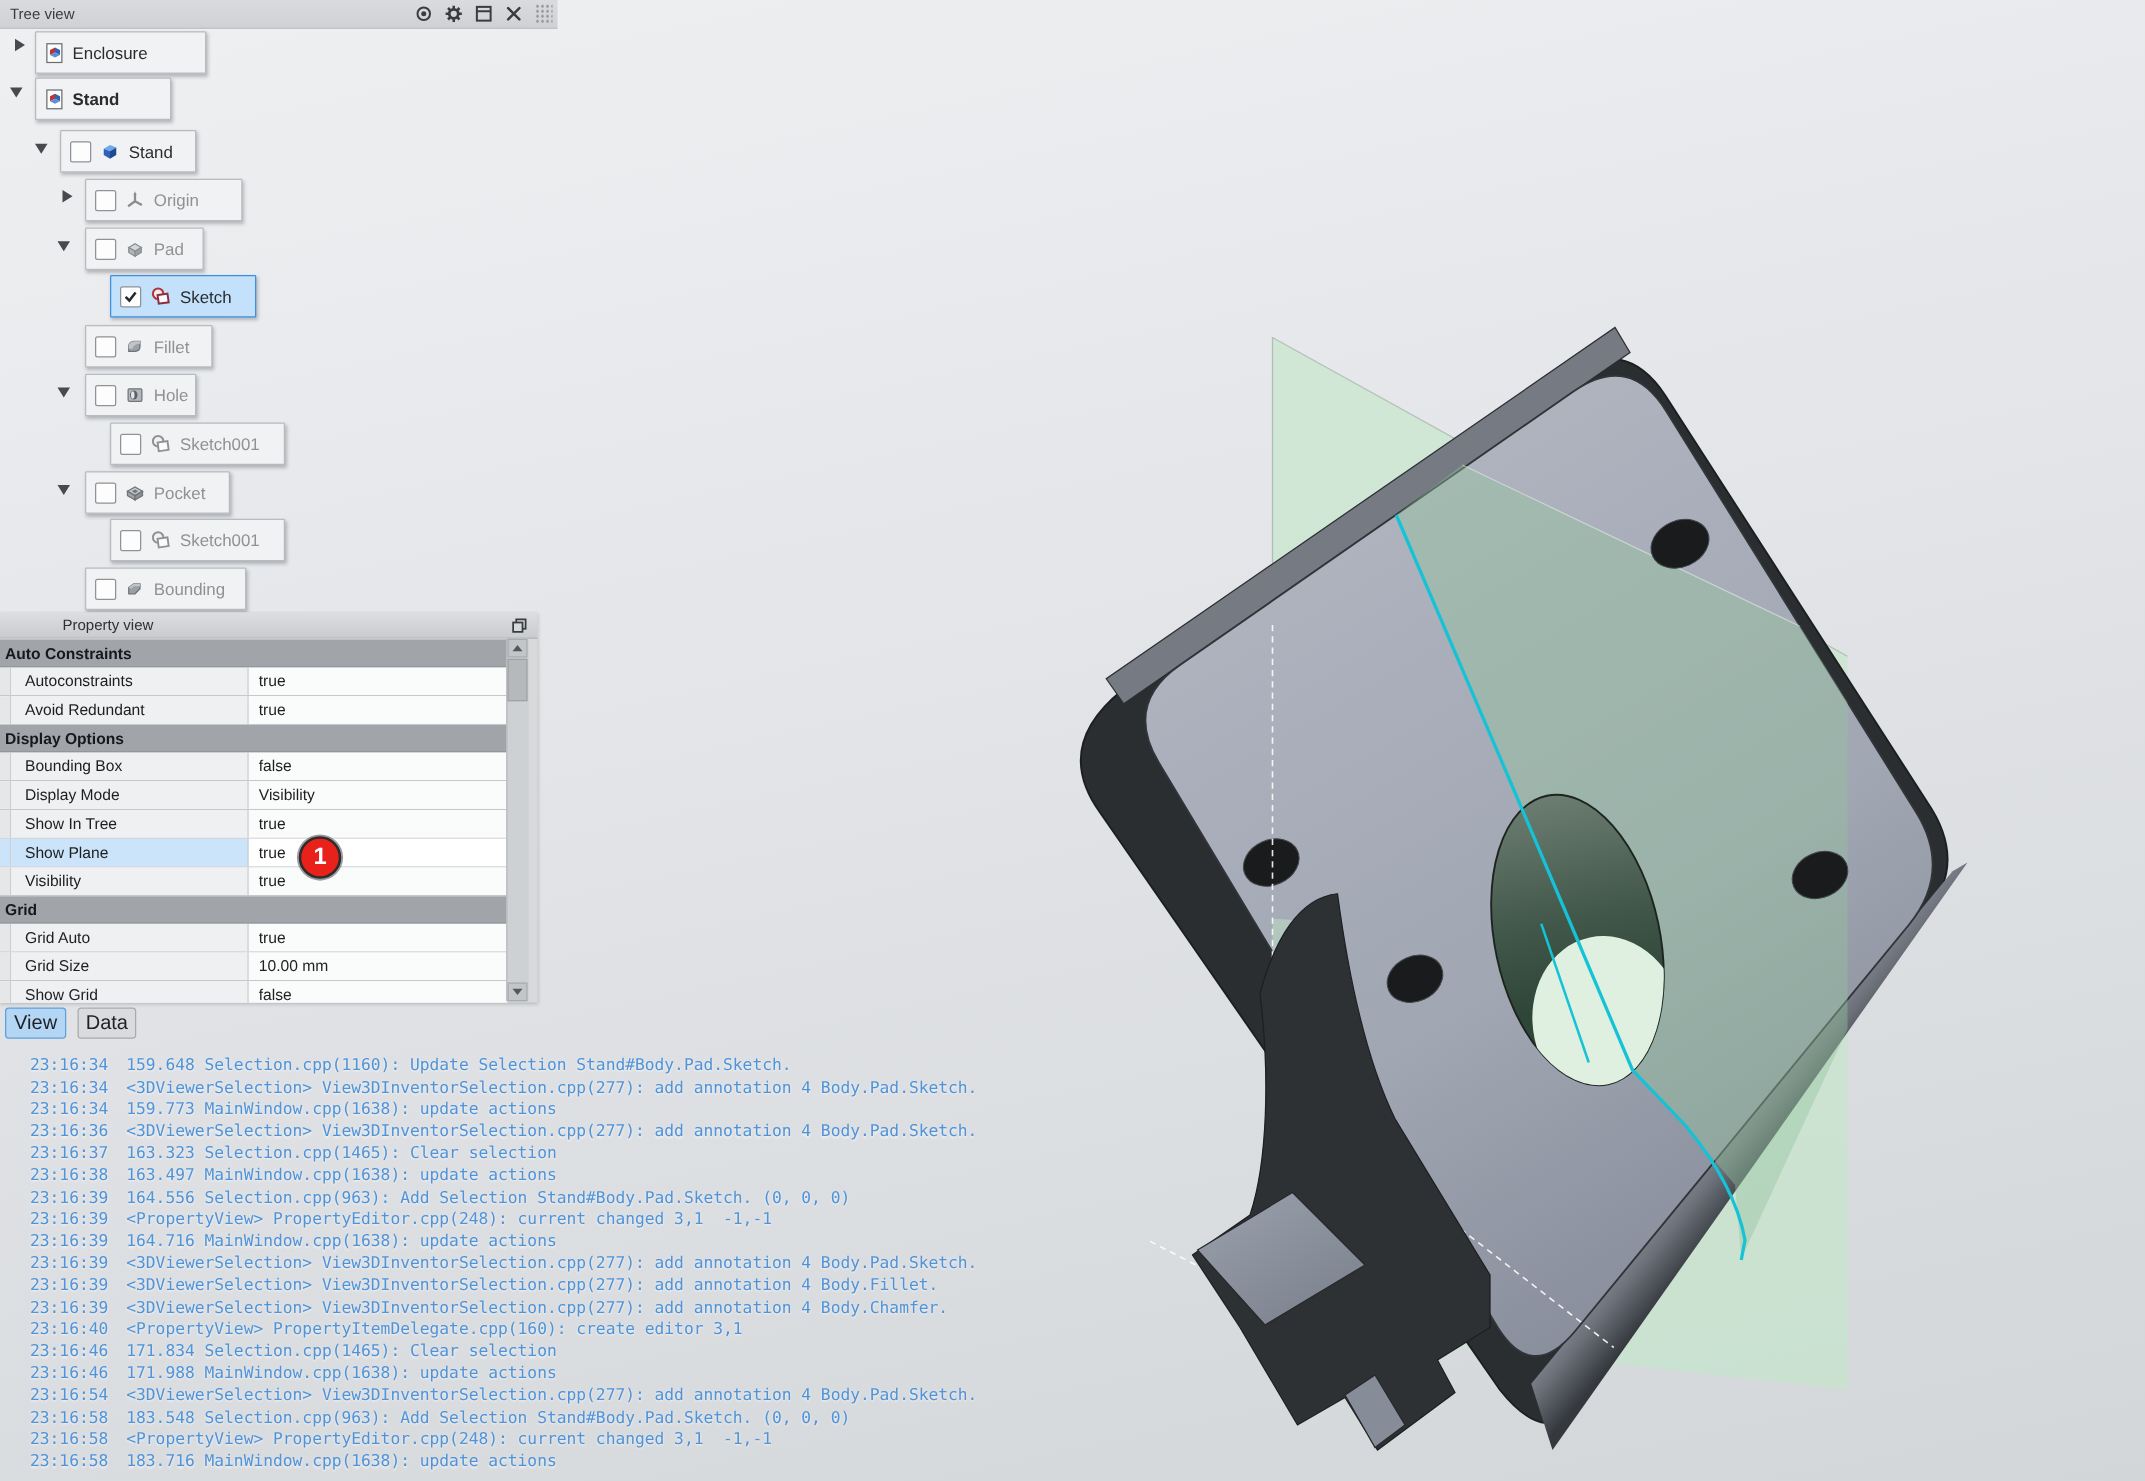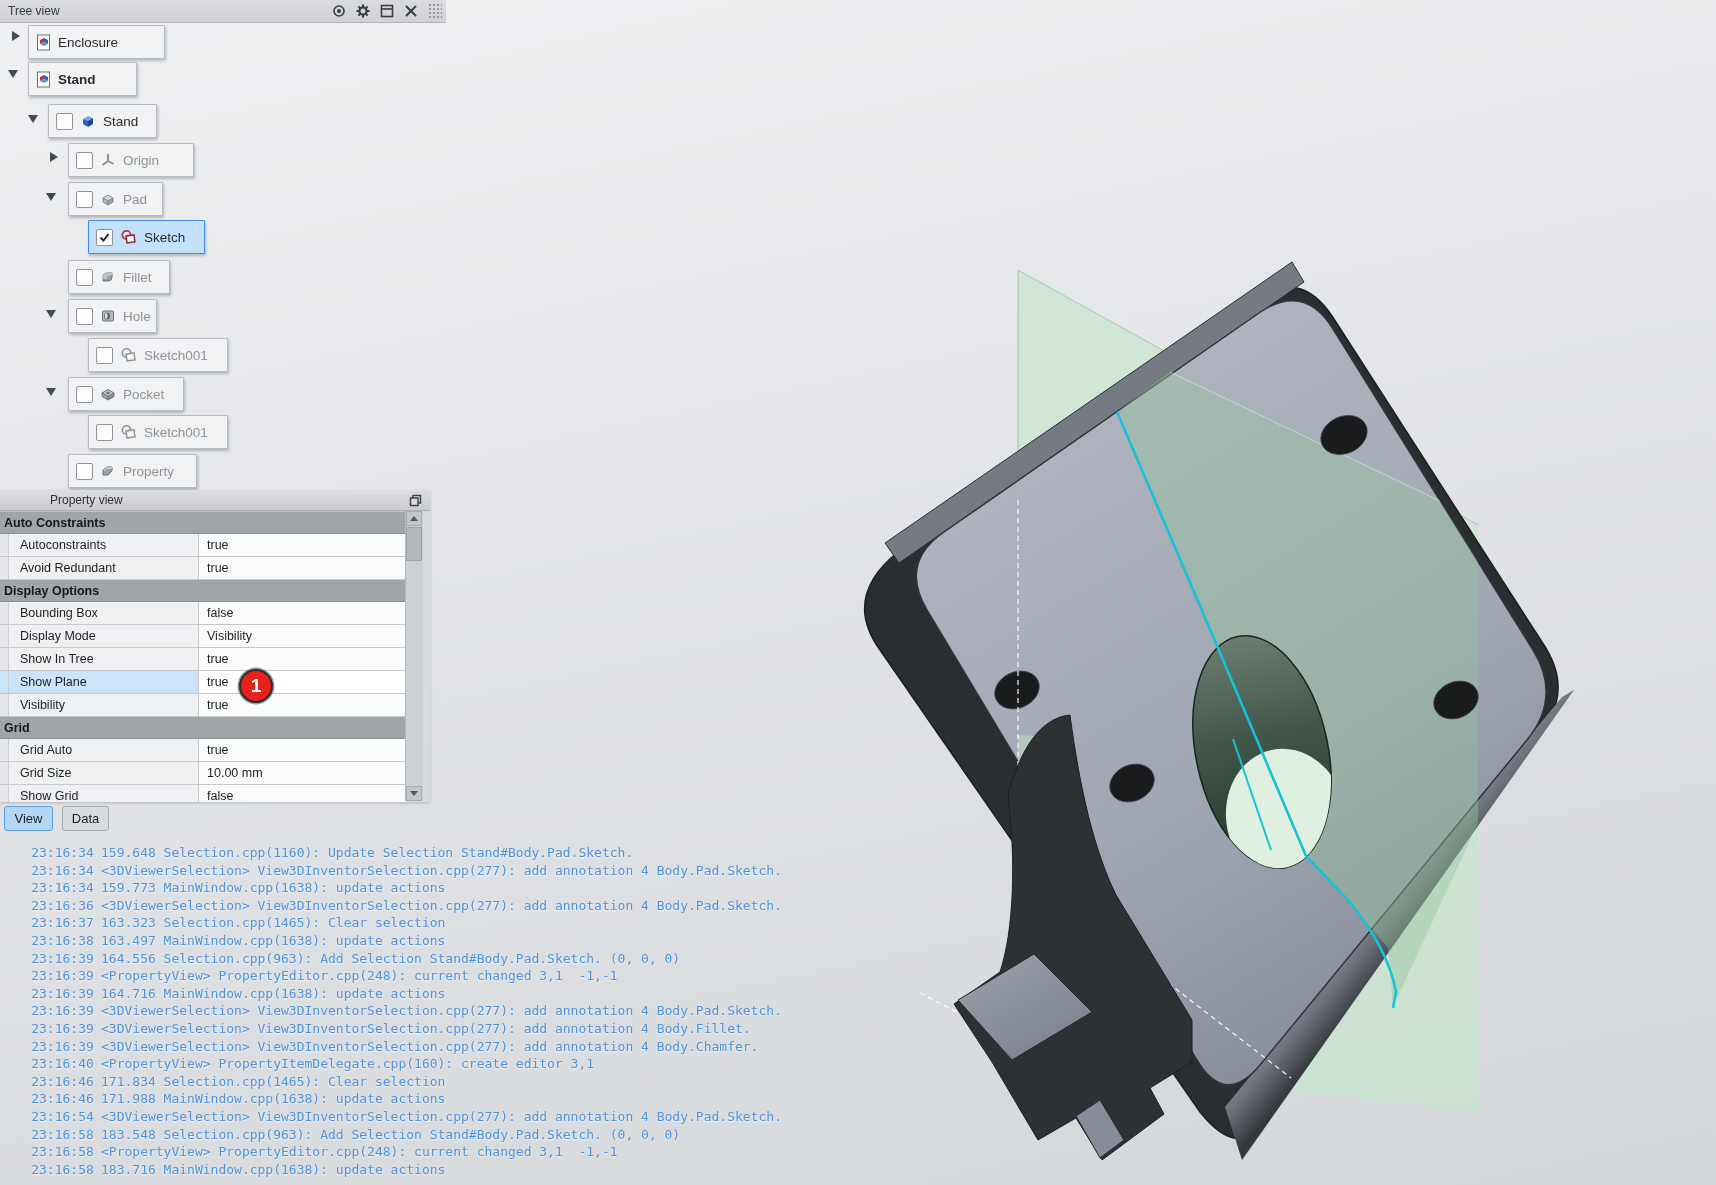--- a/index.html
+++ b/index.html
@@ -50,31 +50,31 @@
   .pscroll{position:absolute;right:7px;top:21px;bottom:1px;width:17px;background:#ced1d3;border-left:1px solid #b7b9bc;}
   .sbtn{position:absolute;left:0;width:16px;height:15px;background:#c3c6c9;border:1px solid #a9acaf;
     box-sizing:border-box;display:flex;align-items:center;justify-content:center;}
   .sbtn.up{top:0;} .sbtn.dn{bottom:0;}
   .sthumb{position:absolute;left:0;top:16px;width:16px;height:34px;background:#b6b9bc;border:1px solid #9fa2a5;box-sizing:border-box;}
   .tri-up{width:0;height:0;border-bottom:5px solid #55585b;border-left:4px solid transparent;border-right:4px solid transparent;}
   .tri-dn{width:0;height:0;border-top:5px solid #55585b;border-left:4px solid transparent;border-right:4px solid transparent;}
   .badge{position:absolute;left:239px;top:669px;width:34px;height:34px;border-radius:50%;
     background:#e8211a;border:2px solid #2c2c2c;box-sizing:border-box;box-shadow:0 0 0 1.5px rgba(90,90,90,.6);
     display:flex;align-items:center;justify-content:center;color:#fff;font-weight:bold;font-size:19px;}
-  .tab{position:absolute;height:25px;border-radius:3px;font-size:13px;color:#1e2023;
+  .tab{position:absolute;height:25px;border-radius:3px;font-size:16px;color:#1e2023;
     display:flex;align-items:center;justify-content:center;box-sizing:border-box;}
   .tab.active{background:#b3d6f5;border:1px solid #5f9fd8;}
   .tab.idle{background:#d9dbde;border:1px solid #a8abae;}
 
   
   .console{position:absolute;left:24px;top:845px;width:900px;
     font-family:"DejaVu Sans Mono","Liberation Mono",monospace;font-size:13px;color:#4f93d9;
     text-shadow:0 1px 2px rgba(255,255,255,.75);}
   .cline{height:17.6px;display:flex;white-space:pre;}
-  .cline .ctime{flex:0 0 77px;text-align:center;}
+  .cline .ctime{flex:0 0 77px;}
 </style>
 </head>
 <body>
 
 <div class="screen">
 
   <svg class="vp" width="1716" height="1185" viewBox="0 0 1716 1185">
     <defs>
       <linearGradient id="gFace" x1="1050" y1="380" x2="1420" y2="1000" gradientUnits="userSpaceOnUse">
         <stop offset="0" stop-color="#b0b5c0"></stop>
@@ -307,21 +307,21 @@
         <rect x="6.5" y="6.5" width="8" height="7" fill="#fbfbfb" stroke="#8f9294" stroke-width="1.5" transform="rotate(-8 10 10)"></rect>
       </svg>
     <span class="tlabel gray">Sketch001</span>
   </div>
   <div class="titem" style="left:68px;top:454px;width:129px">
     <span class="cb"></span>
     <svg class="ticon" width="16" height="16">
         <path d="M3,12 L3,7 L7,4 L12,4 L12,8 L8,12 Z" fill="#9aa0a6" stroke="#6f7479"></path>
         <path d="M3,7 L7,4 L12,4 L12,6 L7,6 L5,8 Z" fill="#c0c4c8"></path>
       </svg>
-    <span class="tlabel gray">Property</span>
+    <span class="tlabel gray">Bounding</span>
   </div>
 
   <div class="prop-panel">
     <div class="prop-header">
       <span class="ph-title">Property view</span>
       <span class="hicon">
         <svg width="13" height="13">
             <rect x="4" y="1.5" width="7.5" height="7.5" fill="none" stroke="#3a3d40" stroke-width="1.4"></rect>
             <rect x="1.5" y="4" width="7.5" height="7.5" fill="#d7d9db" stroke="#3a3d40" stroke-width="1.4"></rect>
           </svg>

